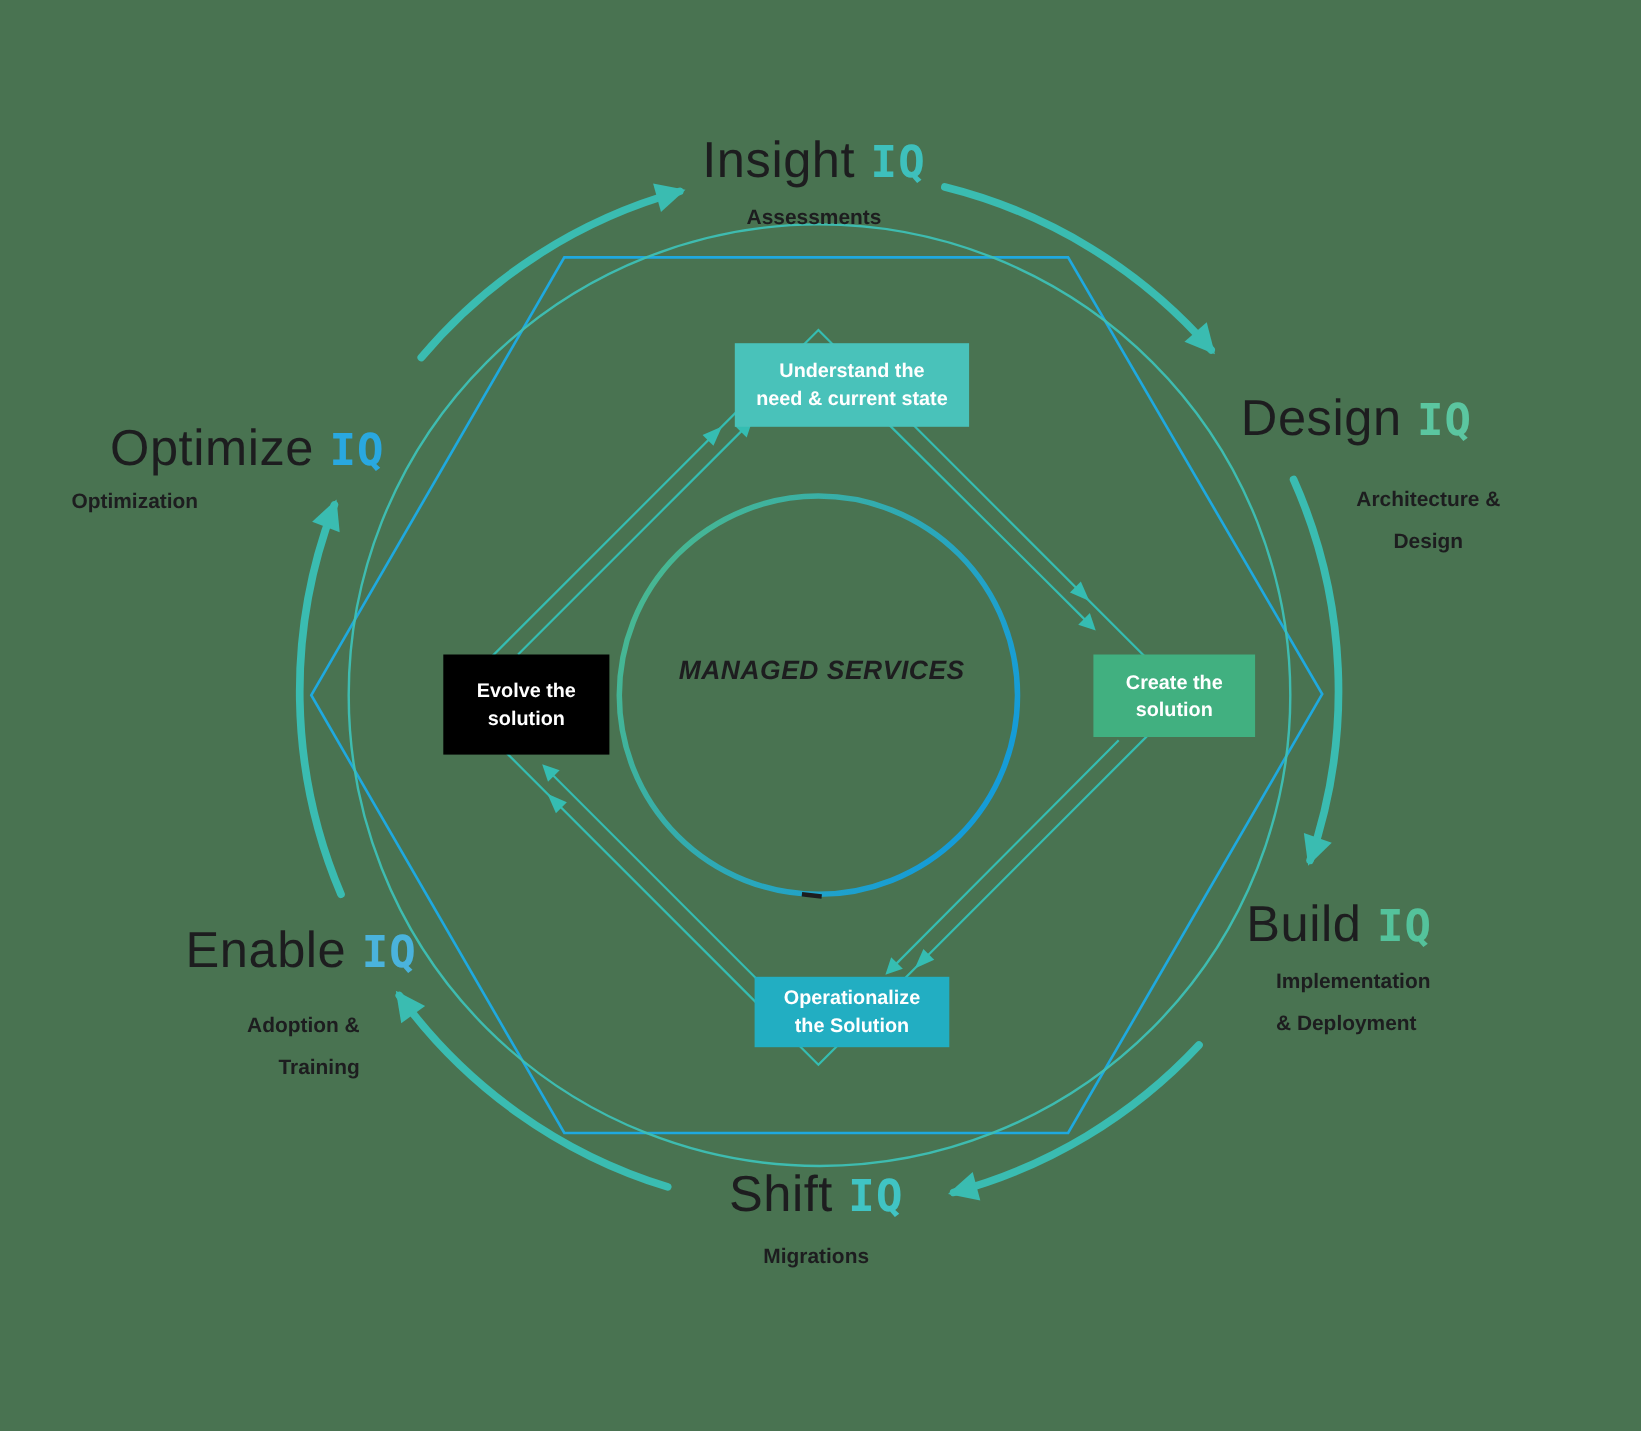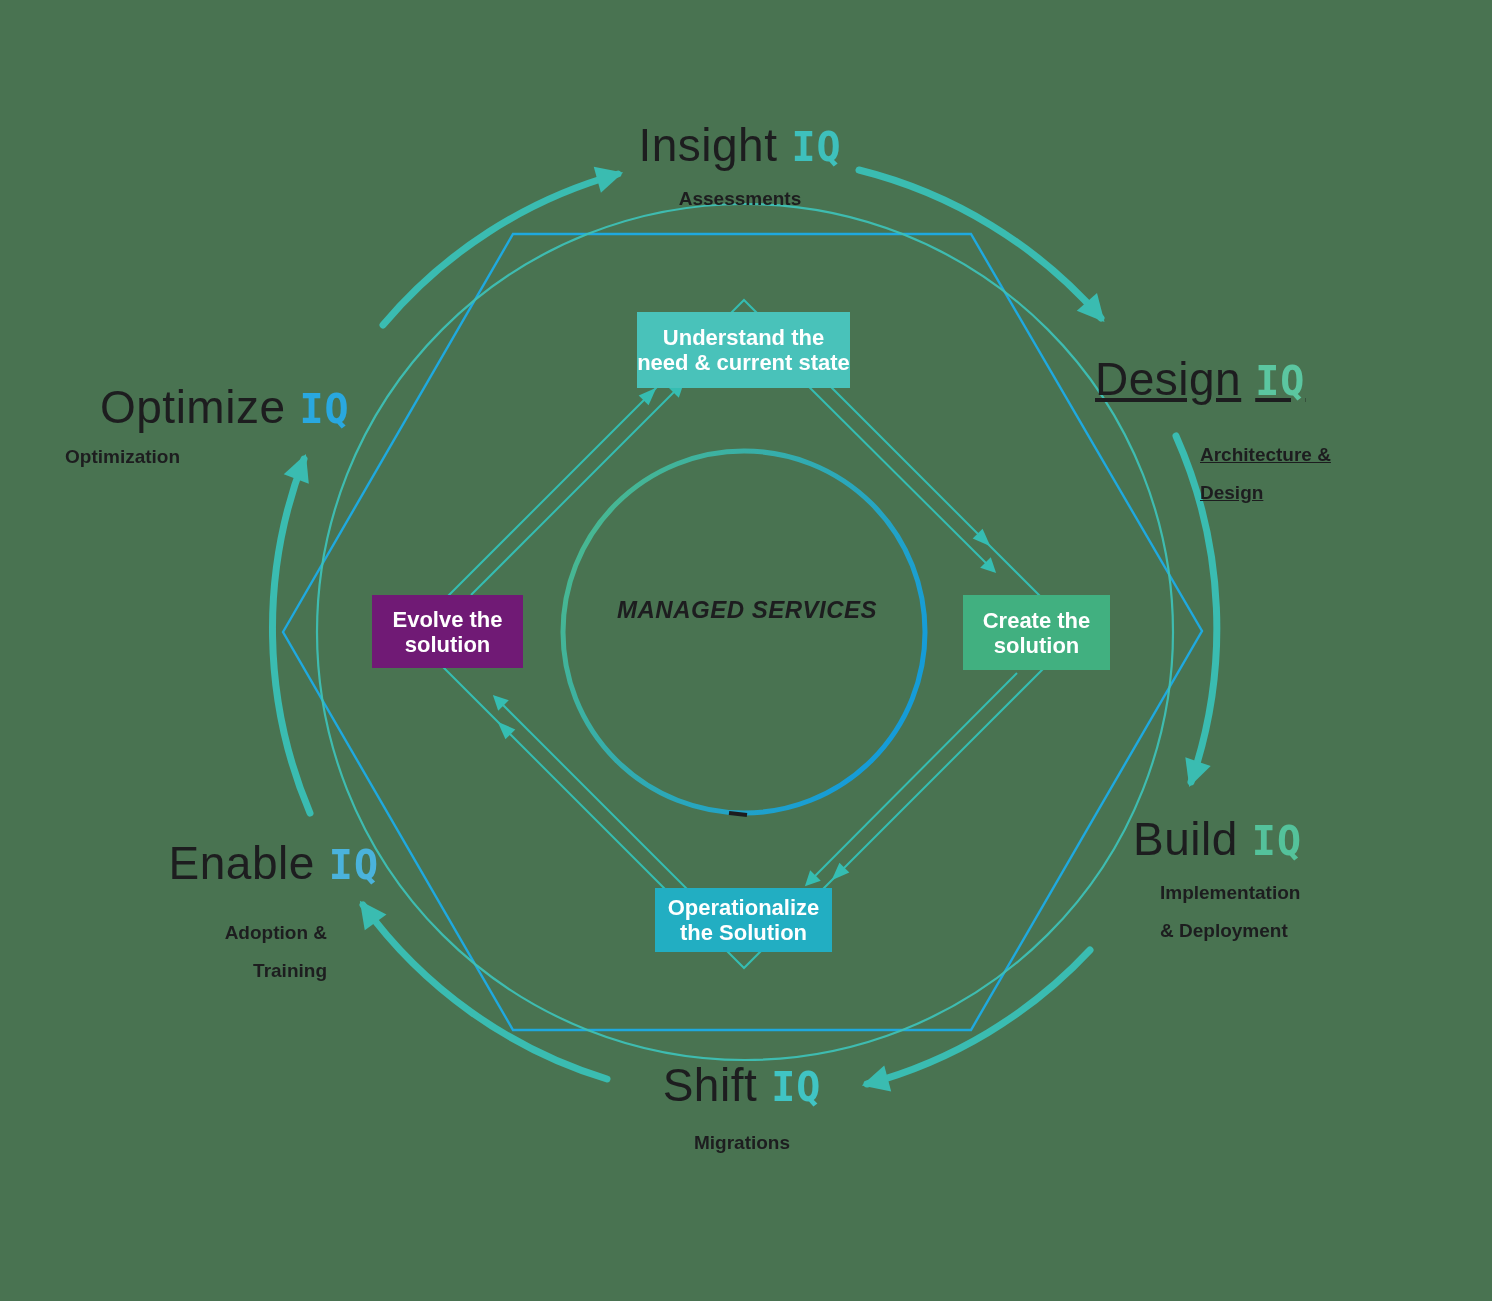--- a/index.html
+++ b/index.html
@@ -2,36 +2,36 @@
 <html><head>
 <meta charset="utf-8">
 <style>
   html,body{margin:0;padding:0;}
   body{background:#497351;font-family:"Liberation Sans",sans-serif;}
   .canvas{position:relative;width:1492px;height:1301px;background:#497351;overflow:hidden;}
   .canvas svg{position:absolute;left:0;top:0;z-index:0;}
 
   
   .sbox{position:absolute;z-index:1;display:flex;flex-direction:column;align-items:center;justify-content:center;
-        color:#fff;font-weight:bold;text-align:center;font-size:22px;line-height:25px;}
+        color:#fff;font-weight:bold;text-align:center;font-size:18px;line-height:25px;margin-left:31px;}
   .box-understand{left:637px;top:312px;width:213px;height:76px;background:#49C2BA;}
   .box-create{left:963px;top:595px;width:147px;height:75px;background:#41B080;}
   .box-operationalize{left:655px;top:888px;width:177px;height:64px;background:#22AEC2;}
-  .box-evolve{left:372px;top:595px;width:151px;height:73px;background:#701a75;}
+  .box-evolve{left:372px;top:595px;width:151px;height:91px;background:#000000;}
 
   
   .stage{position:absolute;z-index:2;color:#1D1D1F;}
   .stage .title{font-size:46px;font-weight:400;letter-spacing:0.5px;white-space:nowrap;}
   .stage .iq{font-family:"DejaVu Sans Mono",monospace;font-weight:700;font-size:40px;letter-spacing:1px;margin-left:14px;}
   .stage .sub{font-weight:700;font-size:19px;line-height:38px;margin-top:8px;}
   .stage-insight{left:490px;top:118px;width:500px;text-align:center;}
   .stage-insight .iq{color:#3EC0BC;}
-  .stage-design{left:1095px;top:352px;text-align:left;text-decoration:underline;}
+  .stage-design{left:1128px;top:352px;text-align:left;}
   .stage-design .iq{color:#5BC6A0;}
-  .stage-design .sub{margin-left:105px;margin-top:30px;}
+  .stage-design .sub{margin-left:105px;margin-top:30px;text-align:center;}
   .stage-build{left:1133px;top:812px;text-align:left;}
   .stage-build .iq{color:#54C29B;}
   .stage-build .sub{margin-left:27px;}
   .stage-shift{left:542px;top:1058px;width:400px;text-align:center;}
   .stage-shift .iq{color:#40C4C4;}
   .stage-shift .sub{margin-top:12px;}
   .stage-enable{left:107px;top:836px;width:272px;text-align:right;}
   .stage-enable .iq{color:#4AB3DC;}
   .stage-enable .sub{margin-top:24px;padding-right:52px;}
   .stage-optimize{left:65px;top:380px;text-align:left;}

